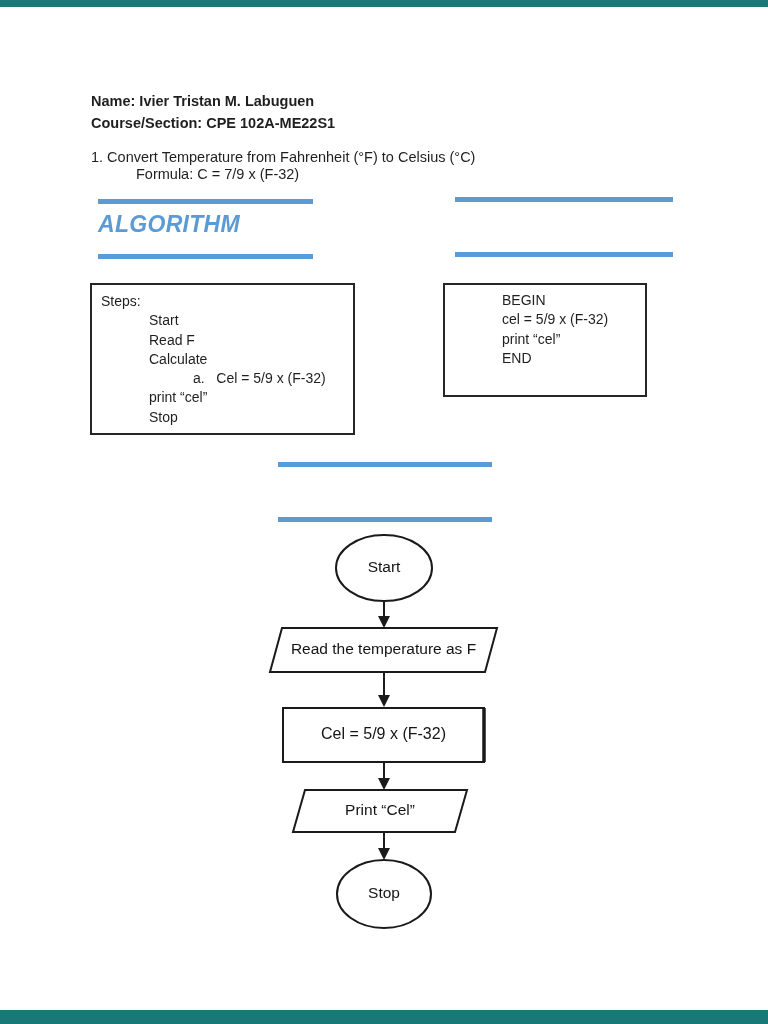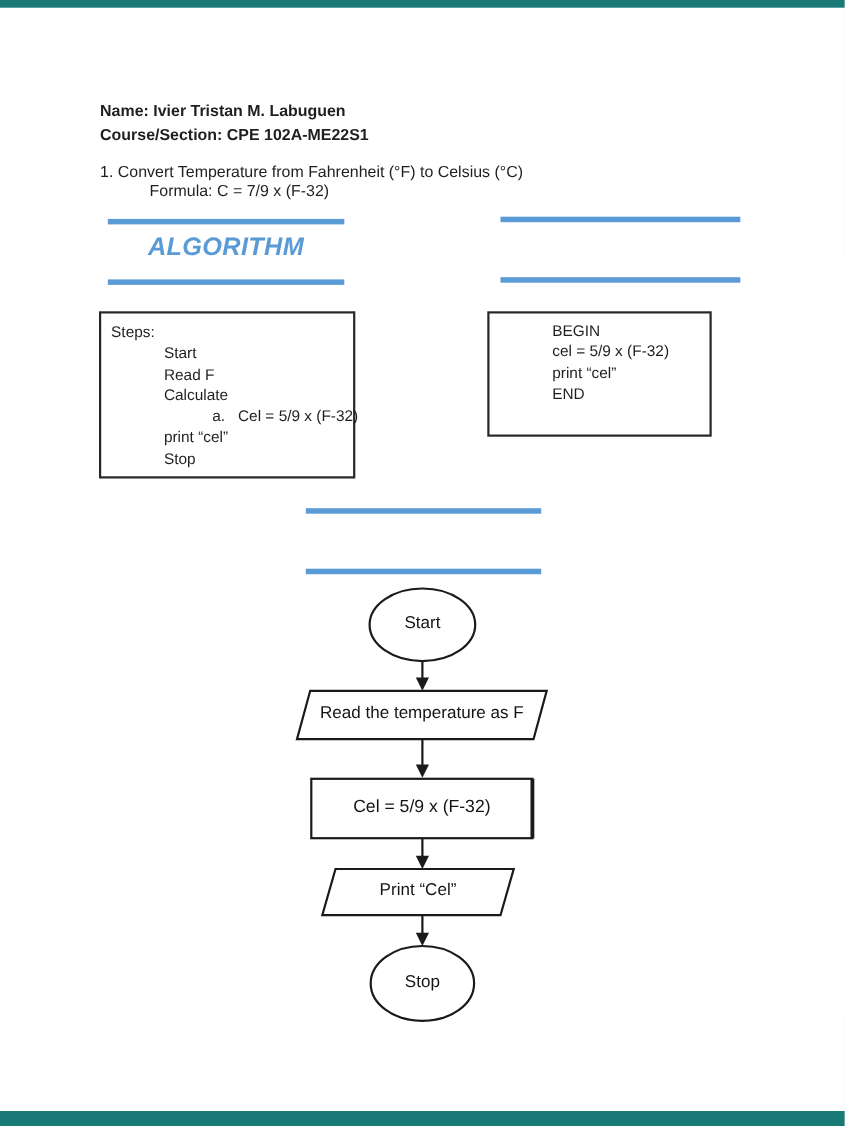--- a/index.html
+++ b/index.html
@@ -10,21 +10,21 @@
   .viewer-band{position:absolute;left:0;width:768px;background:#187977;}
   .band-top{top:0;height:7px;}
   .band-bottom{top:1010px;height:14px;}
 
   .docline{position:absolute;font-size:14.5px;white-space:pre;}
   .b{font-weight:bold;}
 
   .accent-bar{position:absolute;height:5px;background:#5B9BD5;}
   .heading{
     position:absolute;color:#5B9BD5;font-weight:bold;font-style:italic;
-    font-size:23px;text-align:center;letter-spacing:0.3px;white-space:pre;
+    font-size:23px;letter-spacing:0.3px;white-space:pre;
   }
 
   .tbox{position:absolute;border:2px solid #262626;background:#fff;box-sizing:border-box;}
   .boxline{position:relative;font-size:14px;line-height:19.3px;white-space:pre;}
   .ind0{margin-left:9px;}
   .ind1{margin-left:57px;}
   .ind2{margin-left:101px;}
   .pad-steps{padding-top:7px;}
   .pad-pseudo{padding-top:6px;}
 
@@ -44,21 +44,21 @@
   <div class="docline" style="left:91px;top:149px;">1. Convert Temperature from Fahrenheit (°F) to Celsius (°C)</div>
   <div class="docline" style="left:136px;top:166px;">Formula: C = 7/9 x (F-32)</div>
 
   <div class="accent-bar" style="left:98px;top:199px;width:215px;"></div>
   <div class="heading" style="left:98px;top:211px;width:215px;">ALGORITHM</div>
   <div class="accent-bar" style="left:98px;top:254px;width:215px;"></div>
 
   <div class="accent-bar" style="left:455px;top:197px;width:218px;"></div>
   <div class="accent-bar" style="left:455px;top:252px;width:218px;"></div>
 
-  <div class="tbox pad-steps" style="left:90px;top:283px;width:233px;height:152px;">
+  <div class="tbox pad-steps" style="left:90px;top:283px;width:265px;height:152px;">
     <div class="boxline ind0">Steps:</div>
     <div class="boxline ind1">Start</div>
     <div class="boxline ind1">Read F</div>
     <div class="boxline ind1">Calculate</div>
     <div class="boxline ind2">a.   Cel = 5/9 x (F-32)</div>
     <div class="boxline ind1">print “cel”</div>
     <div class="boxline ind1">Stop</div>
   </div>
 
   <div class="tbox pad-pseudo" style="left:443px;top:283px;width:204px;height:114px;">

